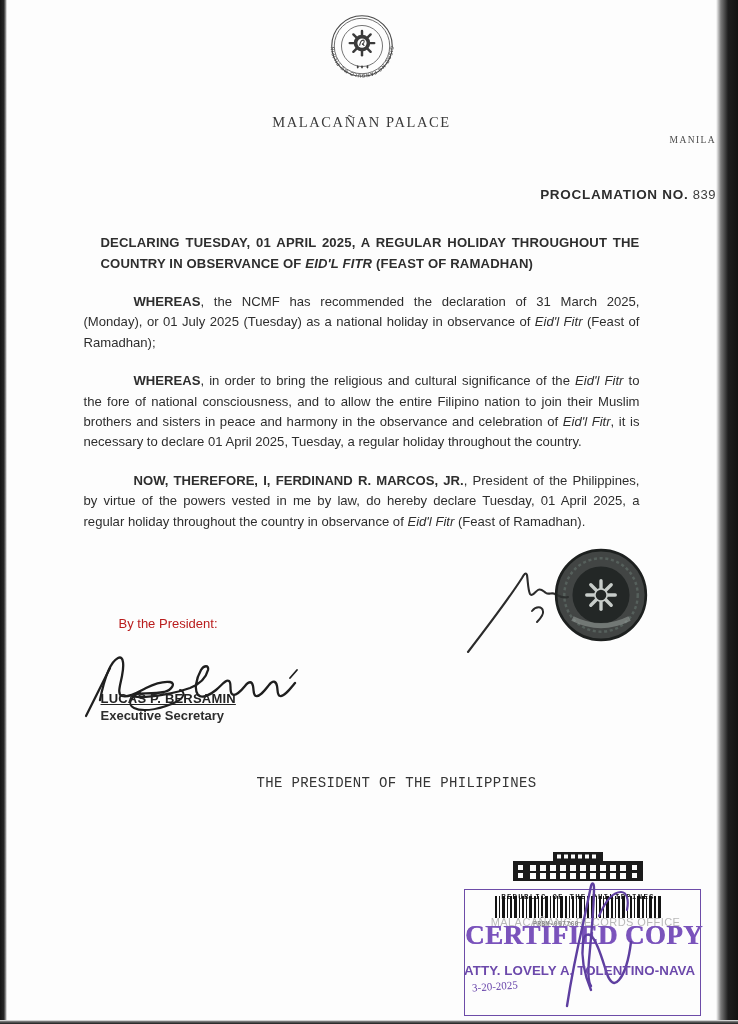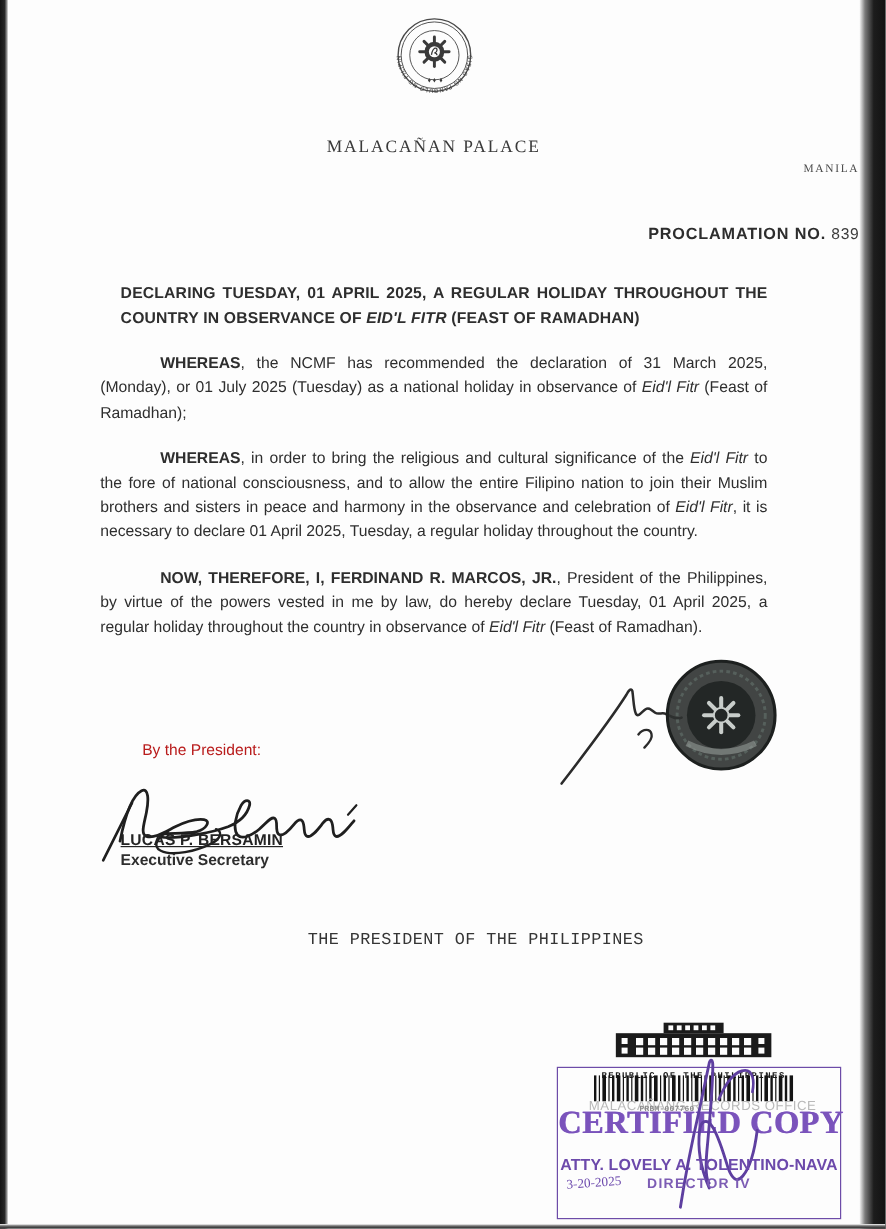--- a/index.html
+++ b/index.html
@@ -262,21 +262,21 @@
     font-size: 27px;
     letter-spacing: 0.4px;
     color: #7a53bb;
     white-space: nowrap;
     text-shadow: 0.6px 0 0 #8a63c9;
   }
   .atty-name {
     position: absolute;
     left: 9px;
     top: 111px;
-    width: 237px;
+    width: 219px;
     text-align: center;
     font-size: 13.3px;
     font-weight: bold;
     letter-spacing: 0.1px;
     color: #6c49ab;
     white-space: nowrap;
   }
   .atty-title {
     position: absolute;
     left: 9px;
@@ -512,21 +512,20 @@
 
       <div class="certified">CERTIFIED COPY</div>
 
       <svg class="atty-sign" viewBox="0 0 110 130">
         <path d="M 30 126 C 34 100, 40 70, 46 44 C 49 30, 52 16, 54 6 C 55 2, 57 3, 57 8 C 57 28, 54 58, 52 80 C 51 92, 51 102, 54 106" fill="none" stroke="#5e3fa0" stroke-width="2.4" stroke-linecap="round"></path>
         <path d="M 54 110 C 48 96, 44 78, 46 62 C 47 54, 52 52, 56 58 C 62 66, 66 82, 70 94 C 73 102, 77 106, 82 100 C 88 93, 92 78, 94 62" fill="none" stroke="#5e3fa0" stroke-width="2.4" stroke-linecap="round"></path>
         <path d="M 62 36 C 68 22, 76 12, 84 12 C 90 12, 92 20, 90 30" fill="none" stroke="#5e3fa0" stroke-width="2.2" stroke-linecap="round"></path>
       </svg>
 
       <div class="atty-name">ATTY. LOVELY A. TOLENTINO-NAVA</div>
-      <div class="atty-title">DIRECTOR IV</div>
       <div class="stamp-date">3-20-2025</div>
     </div>
 
   </div>
 
   <div class="edge-right"></div>
   <div class="edge-bottom"></div>
 </div>
 
 </body></html>

